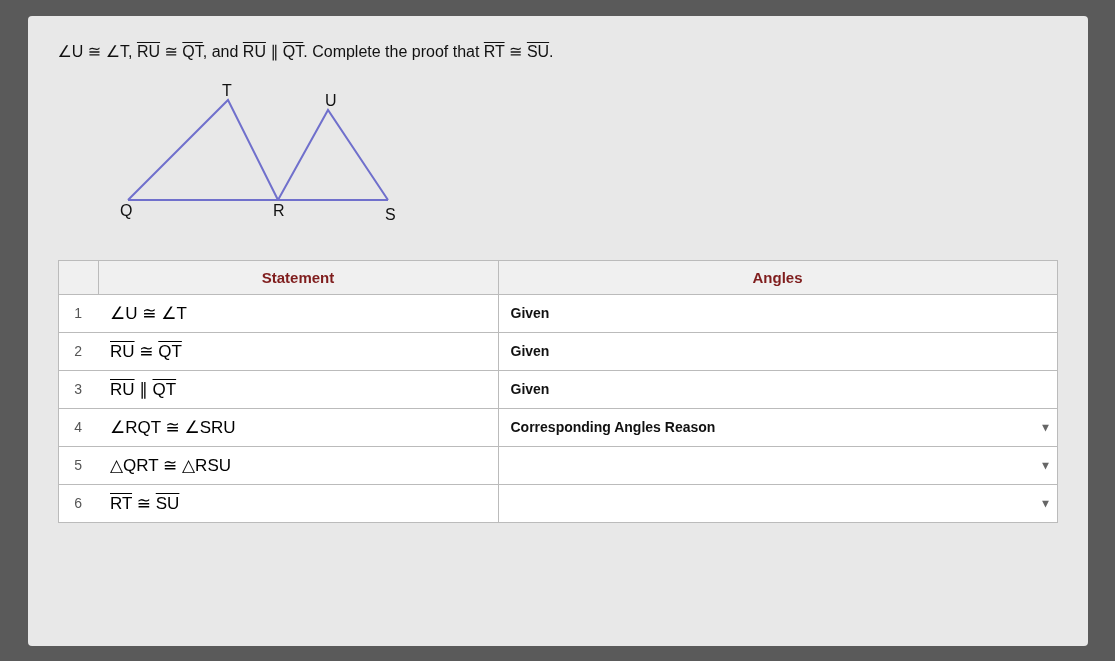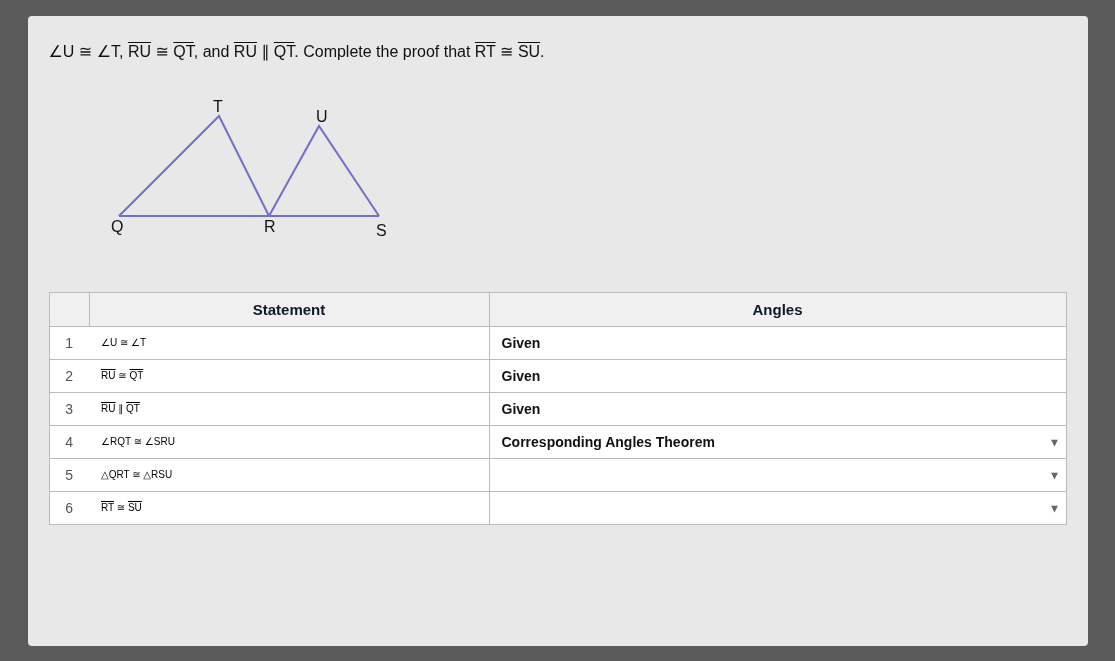--- a/index.html
+++ b/index.html
@@ -13,24 +13,24 @@
       height: 661px;
       font-family: Arial, sans-serif;
       font-size: 15px;
     }
 
     .page-container {
       background: #e8e8e8;
       width: 1060px;
       height: 630px;
       border-radius: 4px;
-      padding: 24px 21px;
+      padding: 24px 30px;
       display: flex;
       flex-direction: column;
-      gap: 32px;
+      gap: 16px;
     }
 
     .problem-statement {
       font-size: 16px;
       color: #111;
       line-height: 1.5;
     }
 
     .overline { text-decoration: overline; }
 
@@ -56,34 +56,34 @@
     .proof-table td {
       border: 1px solid #bbb;
       padding: 8px 12px;
       vertical-align: middle;
     }
 
     .proof-table thead th {
       background: #f0f0f0;
       font-weight: bold;
       font-size: 15px;
-      color: #0f172a;
+      color: #7f1d1d;
     }
 
     .proof-table tbody tr td:first-child {
       width: 40px;
       text-align: center;
       color: #555;
       font-size: 14px;
       border-right: none;
     }
 
     .proof-table tbody tr td:nth-child(2) {
       width: 360px;
-      font-size: 10px;
+      font-size: 17px;
       border-left: none;
     }
 
     .proof-table tbody tr td.reason-cell {
       font-size: 14px;
       color: #111;
       position: relative;
       font-weight: bold;
     }
 
@@ -155,21 +155,21 @@
       <tr>
         <td>3</td>
         <td class="math-text"><span class="overline">RU</span> ∥ <span class="overline">QT</span></td>
         <td class="reason-cell">Given</td>
       </tr>
 
       <tr>
         <td>4</td>
         <td class="math-text">∠RQT ≅ ∠SRU</td>
         <td class="reason-cell">
-          <span>Corresponding Angles Theorem</span>
+          <span>Corresponding Angles Reason</span>
           <span class="dropdown-indicator">▾</span>
         </td>
       </tr>
 
       <tr>
         <td>5</td>
         <td class="math-text">△QRT ≅ △RSU</td>
         <td class="reason-cell">
           <span></span>
           <span class="dropdown-indicator">▾</span>

